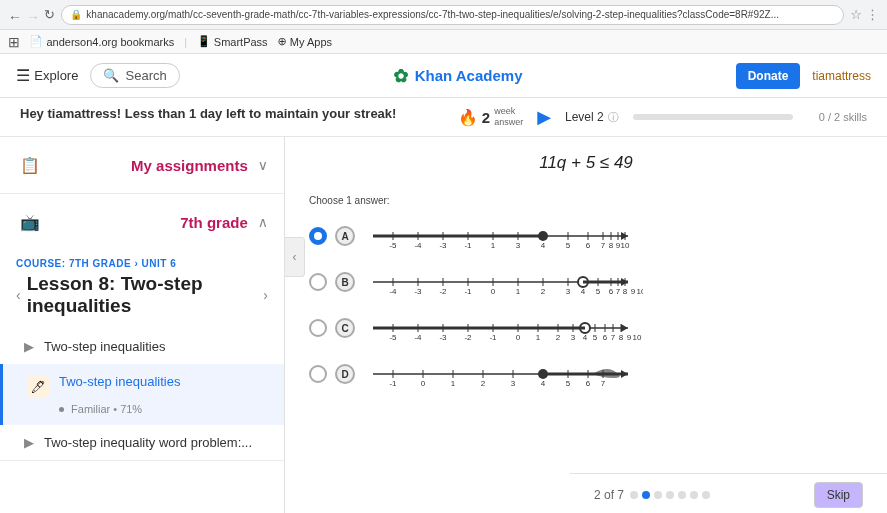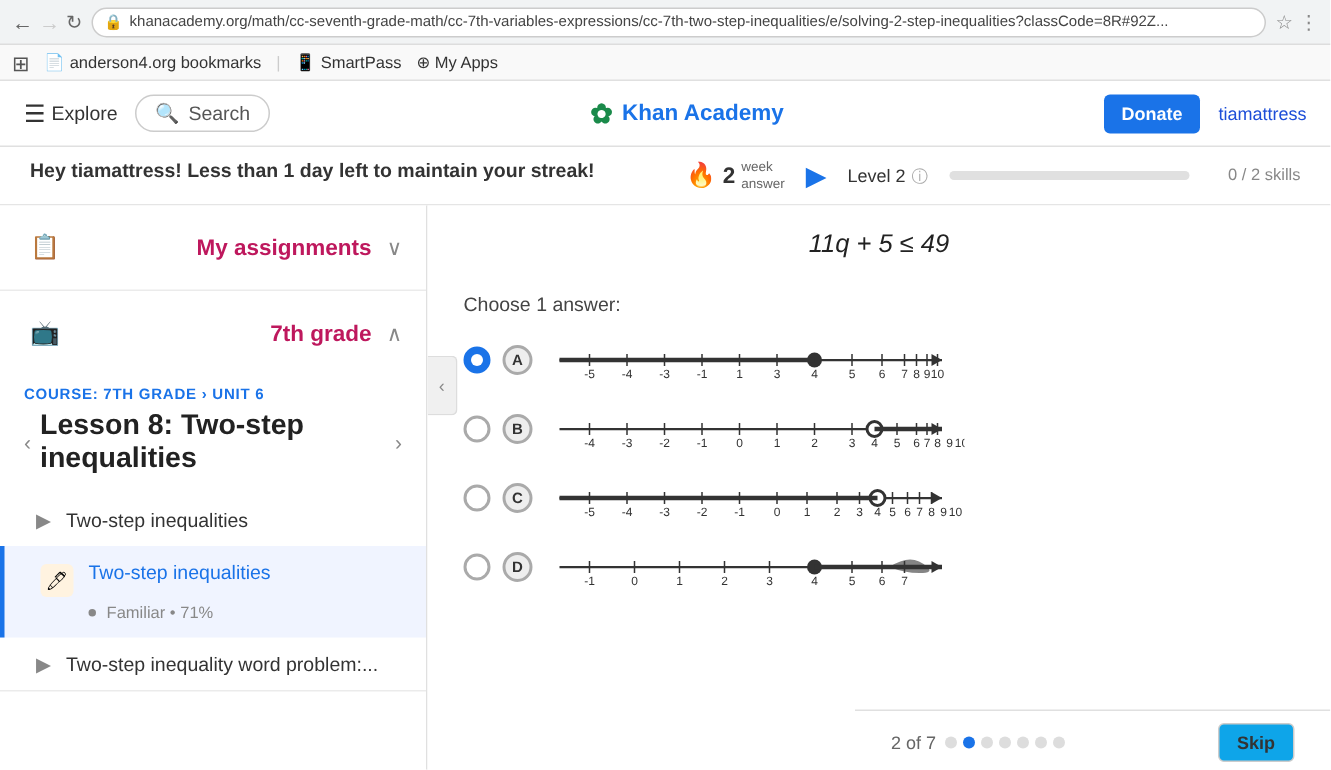--- a/index.html
+++ b/index.html
@@ -93,21 +93,21 @@
       gap: 6px; font-size: 15px; font-weight: 600; color: #1a73e8;
     }
     .ka-logo-leaf { color: #1a8a4a; font-size: 18px; }
     .ka-donate {
       background: #1a73e8; color: #fff;
       border: none; border-radius: 4px;
       padding: 6px 12px; font-size: 12px; cursor: pointer;
       font-weight: 600;
     }
     .ka-user {
-      font-size: 12px; color: #1d4ed8; font-weight: 500; cursor: pointer;
+      font-size: 12px; color: #a16207; font-weight: 500; cursor: pointer;
     }
 
     
     .streak-banner {
       background: #fff;
       border-bottom: 1px solid #e5e5e5;
       padding: 8px 20px;
       display: flex;
       align-items: flex-start;
       font-size: 13px;
@@ -263,21 +263,21 @@
       padding: 16px 24px;
     }
     .question-formula {
       text-align: center;
       font-size: 17px;
       font-style: italic;
       color: #222;
       margin-bottom: 10px;
     }
     .question-prompt {
-      font-size: 13px; color: #444; margin-bottom: 12px; margin-top: 22px;
+      font-size: 10px; color: #444; margin-bottom: 12px; margin-top: 22px;
     }
     .answer-radio {
       width: 18px; height: 18px; border-radius: 50%;
       border: 2px solid #aaa;
       display: flex; align-items: center; justify-content: center;
       flex-shrink: 0; cursor: pointer;
     }
     .answer-radio.selected {
       border-color: #1a73e8;
       background: #1a73e8;
@@ -316,24 +316,24 @@
     }
     .page-dots {
       display: flex; gap: 4px;
     }
     .page-dot {
       width: 8px; height: 8px; border-radius: 50%;
       background: #ddd;
     }
     .page-dot.active { background: #1a73e8; }
     .skip-btn {
-      background: #0ea5e9; border: 1px solid #ccc;
+      background: #c4b5fd; border: 1px solid #ccc;
       border-radius: 4px; padding: 5px 12px;
       font-size: 12px; cursor: pointer; color: #333;
-      font-weight: 700;
+      font-weight: 400;
     }
   </style>
 </head>
 <body>
 
 <div class="browser-bar">
   <div class="browser-controls">
     <span style="font-size:14px;color:#666;cursor:pointer;">←</span>
     <span style="font-size:14px;color:#ccc;cursor:pointer;">→</span>
     <span style="font-size:13px;color:#666;cursor:pointer;">↻</span>

